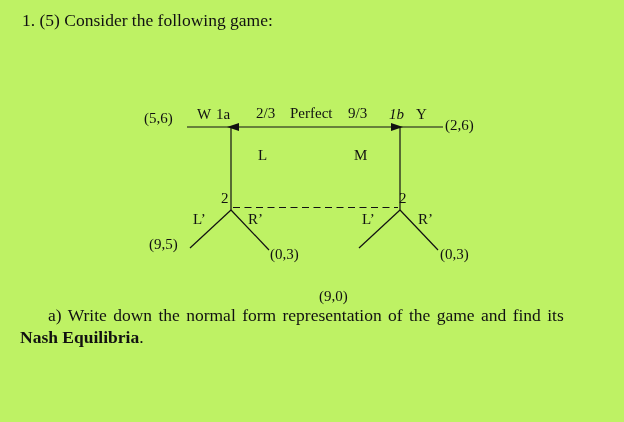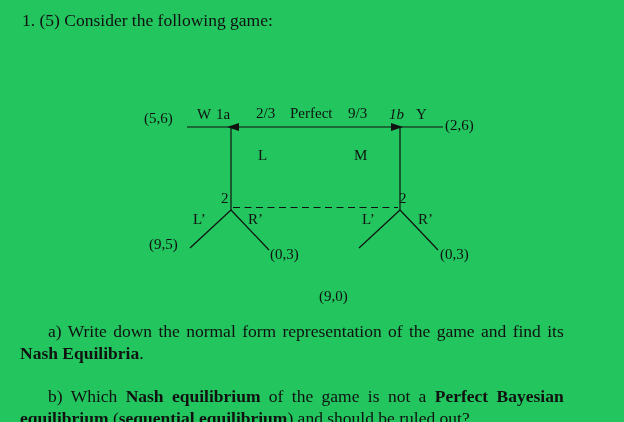--- a/index.html
+++ b/index.html
@@ -3,29 +3,29 @@
 <meta charset="utf-8">
 <style>
   * { margin:0; padding:0; box-sizing:border-box; }
   html,body { width:624px; height:422px; }
   body {
     background:#ffffff;
     color:#111111;
     font-family:"Liberation Serif", serif;
     -webkit-font-smoothing:antialiased;
   }
-  .page { position:relative; width:624px; height:422px; background:#22c55e; overflow:hidden; }
+  .page { position:relative; width:624px; height:422px; background:#bef264; overflow:hidden; }
   .title { position:absolute; left:22px; top:10px; font-size:17.5px; white-space:nowrap; }
   .tree { position:absolute; left:140px; top:100px; width:364px; height:180px; }
   .tree svg { position:absolute; left:0; top:0; }
   .tree line { stroke:#111111; stroke-width:1.2; }
   .tree line.dashed { stroke-dasharray:7 4.5; }
   .tree polygon { fill:#111111; }
   .lbl { position:absolute; font-size:15px; line-height:1.1; white-space:nowrap; }
-  .para { position:absolute; left:20px; width:596px; font-size:17.5px;margin-top:16px; }
+  .para { position:absolute; left:20px; width:596px; font-size:17.5px; }
   .para .line { line-height:22px; white-space:nowrap; }
   .indent { padding-left:28px; }
   .ws2 { word-spacing:2px; }
   .ws4 { word-spacing:4px; }
   b { font-weight:bold; }
 </style>
 </head>
 <body>
 
 <div class="page">
@@ -67,18 +67,14 @@
     <span class="lbl" style="left:130px; top:146px;">(0,3)</span>
     <span class="lbl" style="left:179px; top:144px;margin-top:44px;">(9,0)</span>
     <span class="lbl" style="left:300px; top:146px;">(0,3)</span>
   </div>
 
   <div class="para" style="top:304px;">
     <div class="line indent ws2"><span>a) Write down the normal form representation of the game and find its</span></div>
     <div class="line"><b>Nash Equilibria</b><span>.</span></div>
   </div>
 
-  <div class="para" style="top:369px;">
-    <div class="line indent ws4"><span>b) Which </span><b>Nash equilibrium</b><span> of the game is not a </span><b>Perfect Bayesian</b></div>
-    <div class="line"><b>equilibrium</b><span> (</span><b>sequential equilibrium</b><span>) and should be ruled out?</span></div>
-  </div>
 
 </div>
 
 </body></html>

